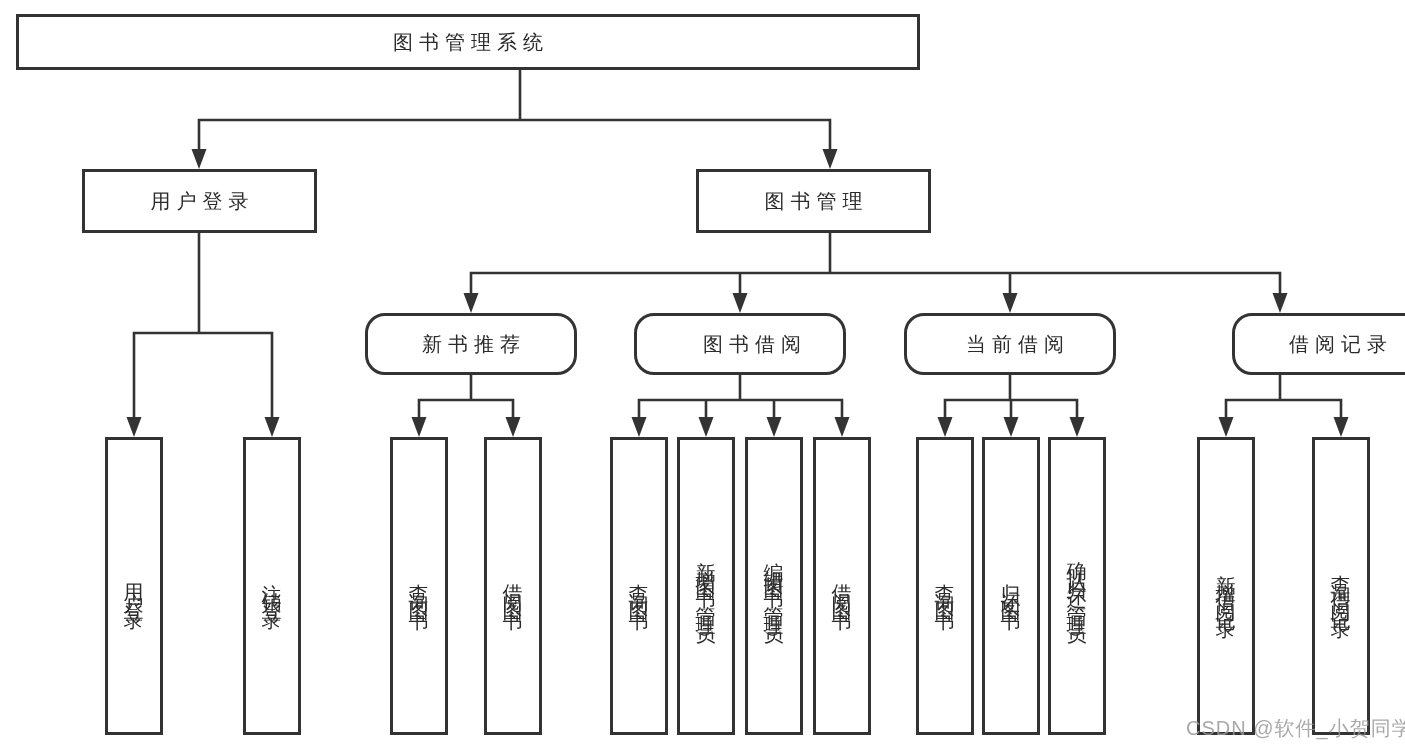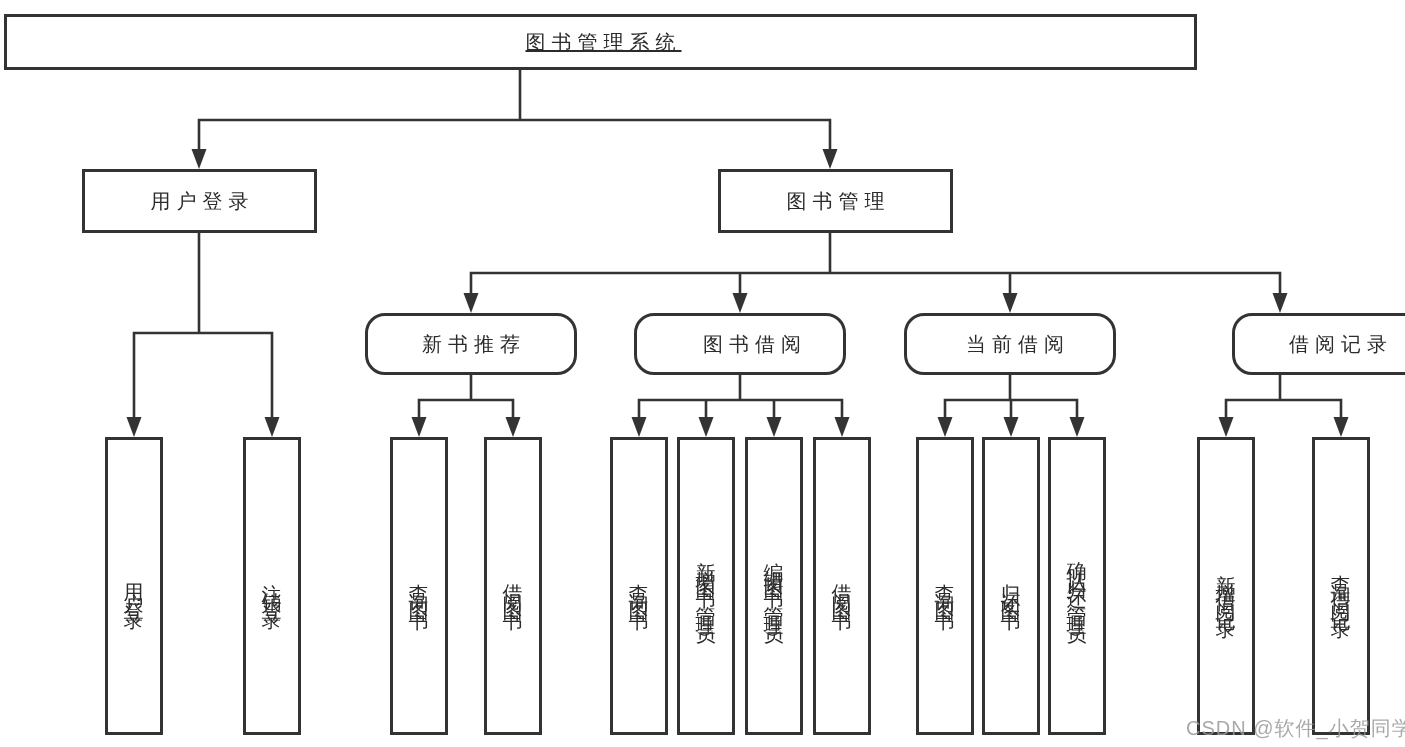--- a/index.html
+++ b/index.html
@@ -26,21 +26,21 @@
     display: flex;
     align-items: center;
     justify-content: center;
   }
   .node.h span {
     font-size: 20px;
     letter-spacing: 6px;
     white-space: nowrap;
     text-indent: 6px; 
   }
-  .node.root  { left: 4px;  top: 14px;  width: 1193px; height: 56px; text-decoration: underline; }
+  .node.root  { left: 16px;  top: 14px;  width: 904px; height: 56px; }
   .node.l2    { top: 169px;  width: 235px; height: 64px; }
   .node.l3    { top: 313px;  width: 212px; height: 62px; border-radius: 20px; }
   .node.v     { top: 437px;  width: 58px;  height: 298px; }
   .node.v .vtext {
     writing-mode: vertical-rl;
     text-orientation: mixed;
     font-size: 20px;
     line-height: 1;
     letter-spacing: 9px;
     white-space: nowrap;
@@ -81,21 +81,21 @@
              M1333.5 417 L1348.5 417 L1341 437 Z" fill="#333333"></path>
   </svg>
 
   <div class="node h root">
     <span>图书管理系统</span>
   </div>
 
   <div class="node h l2" style="left:82px;">
     <span>用户登录</span>
   </div>
-  <div class="node h l2" style="left:718px;">
+  <div class="node h l2" style="left:696px;">
     <span>图书管理</span>
   </div>
 
   <div class="node h l3" style="left:365px;">
     <span>新书推荐</span>
   </div>
   <div class="node h l3" style="left:634px;padding-left:24px;">
     <span>图书借阅</span>
   </div>
   <div class="node h l3" style="left:904px;padding-left:10px;">

